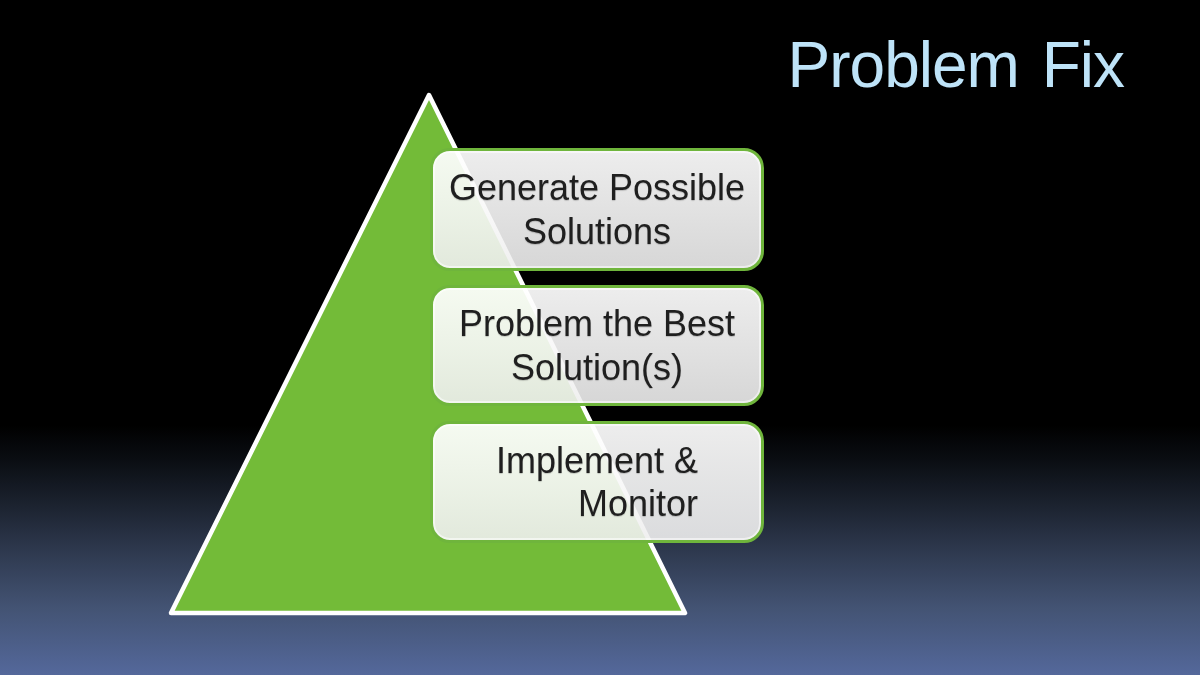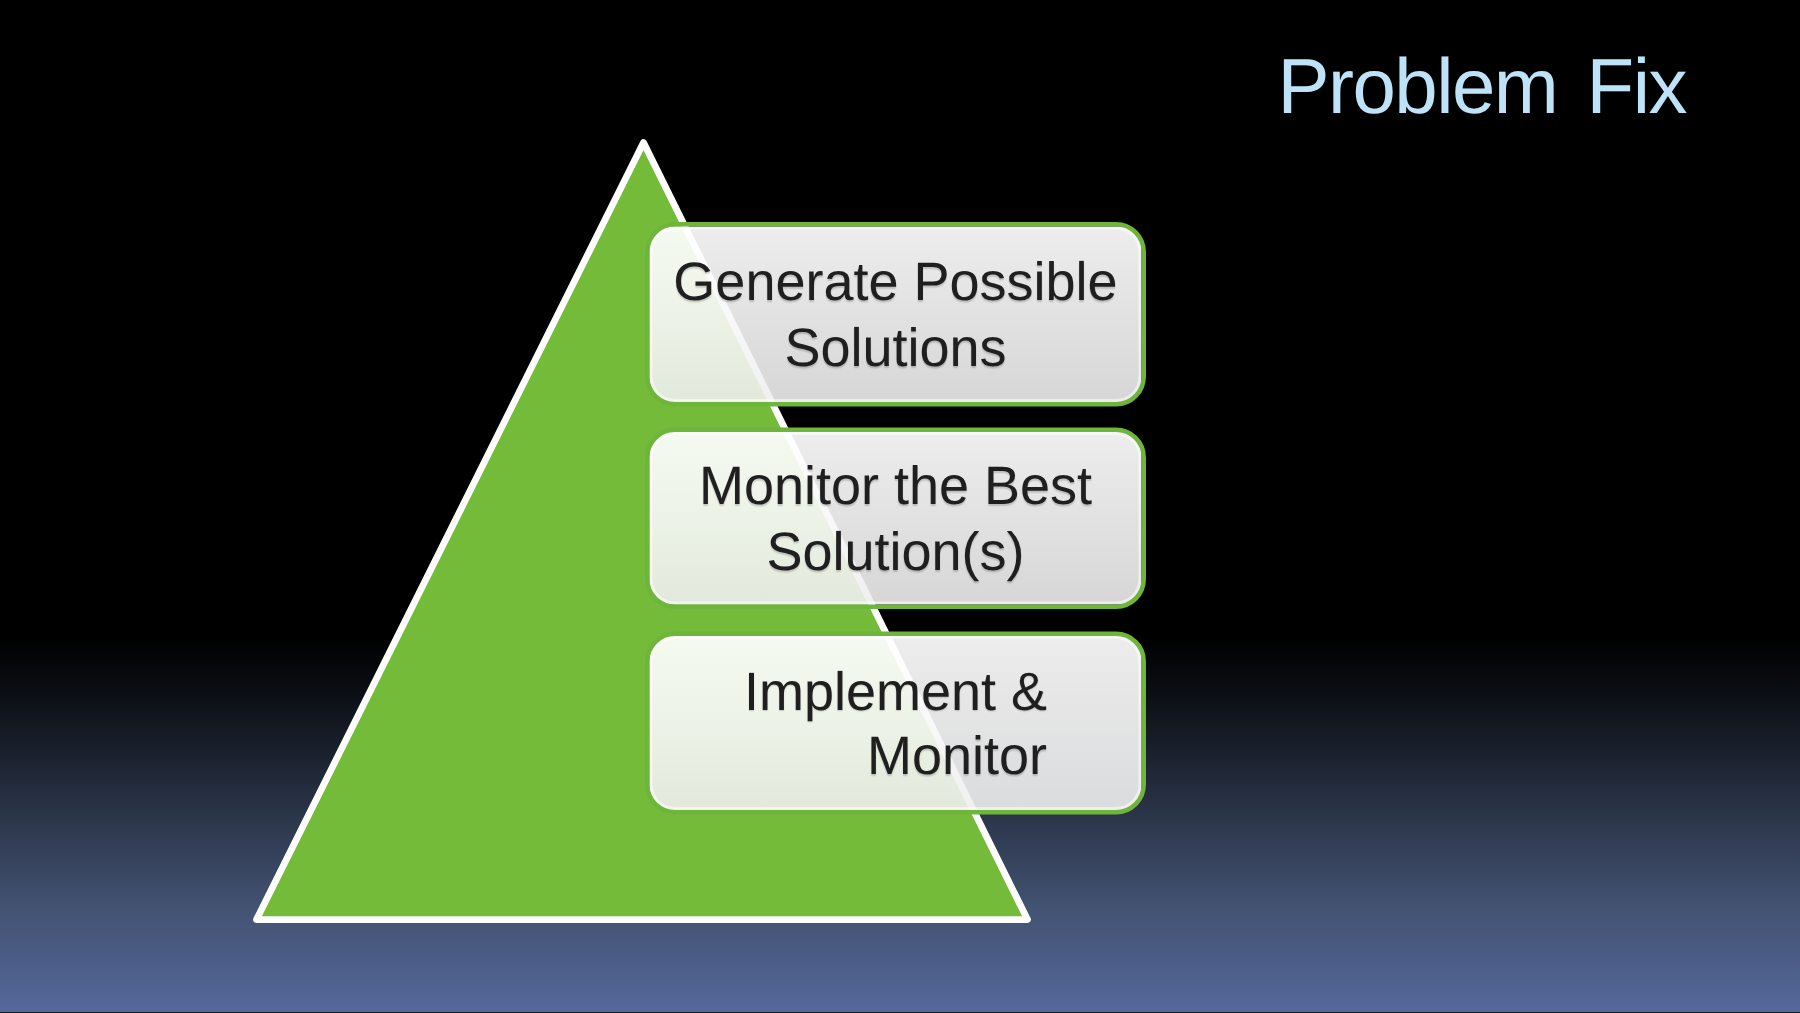--- a/index.html
+++ b/index.html
@@ -21,21 +21,21 @@
       #1c2330 75%,
       #2f3a50 82%,
       #435373 90%,
       #54689b 100%);
   }
   .slide-title {
     position: absolute;
     top: 30px;
     right: 76px;
     margin: 0;
-    font-size: 52px;
+    font-size: 64px;
     font-weight: 400;
     letter-spacing: -1px;
     word-spacing: 6px;
     line-height: 1.1;
     color: #bee3f8; 
     white-space: nowrap;
   }
   .pyramid-svg {
     position: absolute;
     left: 0;
@@ -85,21 +85,21 @@
   <svg class="pyramid-svg" viewBox="0 0 1200 675" aria-hidden="true">
     <polygon points="429,95 685,613 171,613" fill="#73BB38"></polygon>
   </svg>
 
   <div class="step step-1" style="border-color: rgb(111, 181, 60);">
     <span class="step-label" style="color: rgb(31, 31, 31);">Generate Possible
 Solutions</span>
   </div>
 
   <div class="step step-2" style="border-color: rgb(111, 181, 60);">
-    <span class="step-label" style="color: rgb(31, 31, 31);">Monitor the Best
+    <span class="step-label" style="color: rgb(31, 31, 31);">Problem the Best
 Solution(s)</span>
   </div>
 
   <div class="step step-3" style="border-color: rgb(111, 181, 60);">
     <span class="step-label" style="color: rgb(31, 31, 31); text-align: right;">Implement &amp;
 Monitor</span>
   </div>
 
   <h1 class="slide-title" style="color: rgb(190, 227, 248);">Problem Fix</h1>
 

